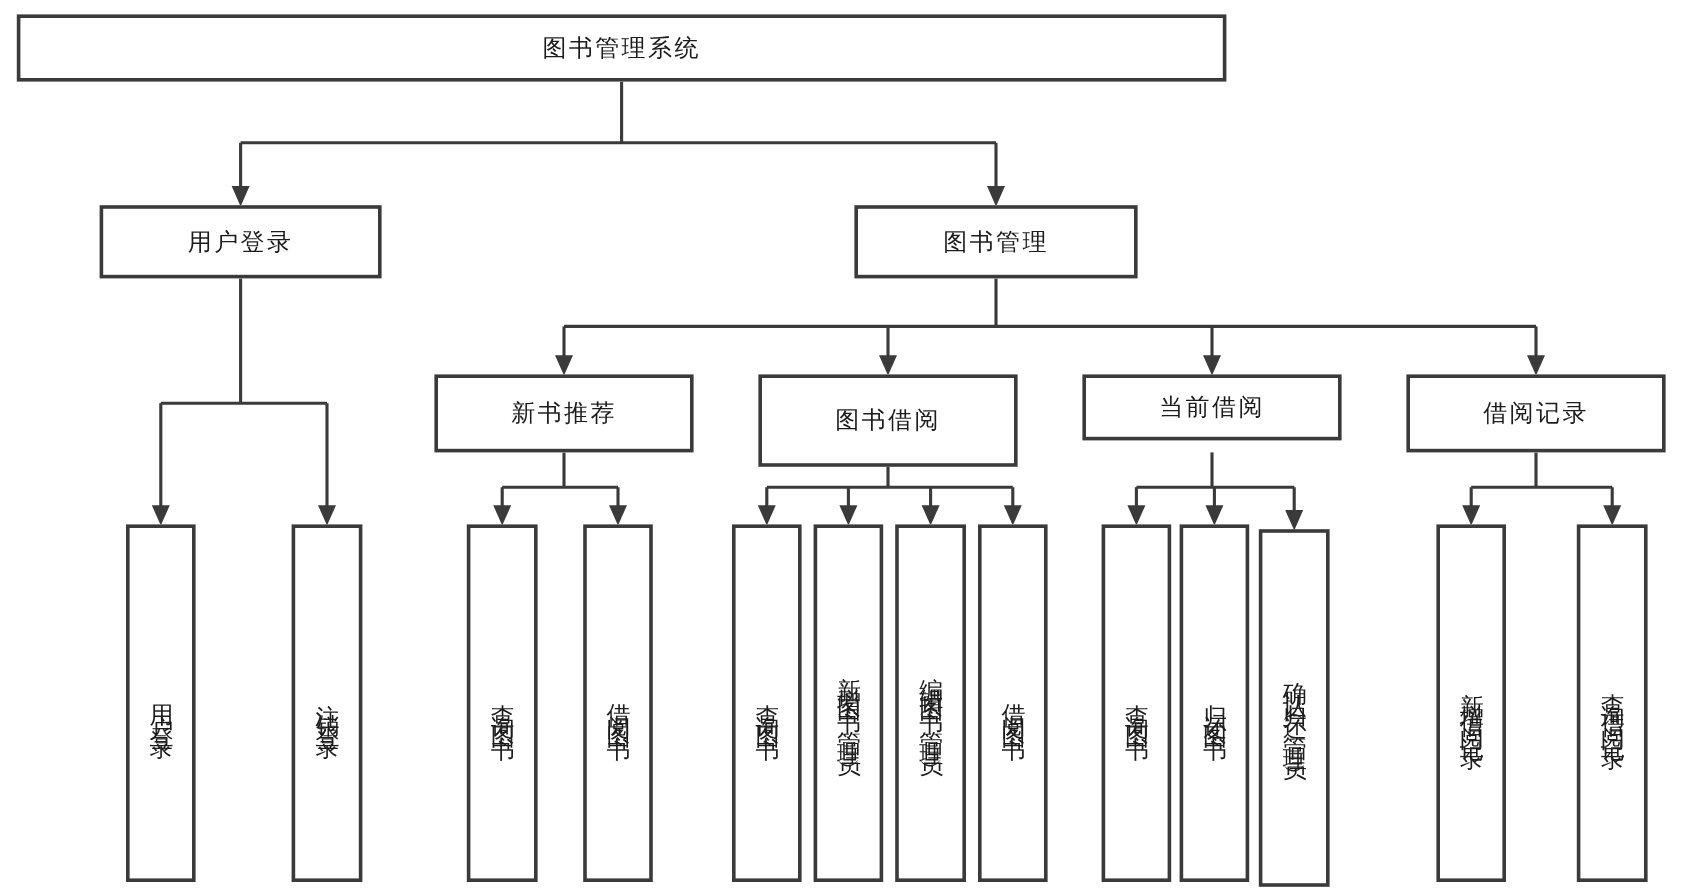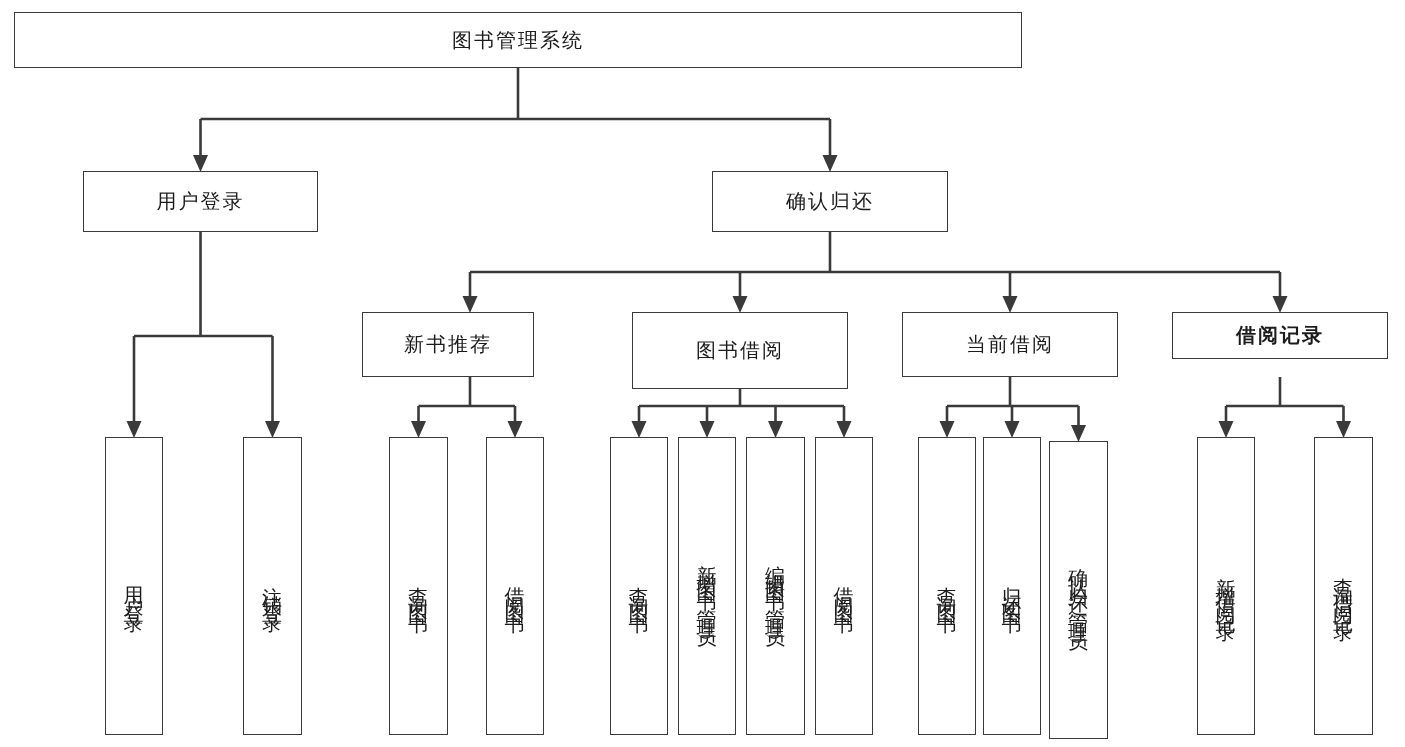--- a/index.html
+++ b/index.html
@@ -13,21 +13,21 @@
   }
   #wires {
     position: absolute;
     left: 0; top: 0;
     width: 1405px; height: 747px;
   }
   .node {
     position: absolute;
     box-sizing: border-box;
     background: #ffffff;
-    border: 1px solid #a3a3a3;
+    border: 3px solid #a3a3a3;
     display: flex;
     align-items: center;
     justify-content: center;
     color: #1c1c1c;
     font-size: 20px;
     letter-spacing: 2px;
     text-align: center;
     z-index: 2;
   }
   .node.v {
@@ -103,25 +103,25 @@
       <line x1="1280" y1="377" x2="1280" y2="406" stroke="#3a3a3a" stroke-width="2.6"></line>
       <line x1="1226" y1="406" x2="1343.5" y2="406" stroke="#3a3a3a" stroke-width="2.6"></line>
       <line x1="1226" y1="406" x2="1226" y2="422" stroke="#3a3a3a" stroke-width="2.6"></line>
       <polygon points="1218.5,421 1233.5,421 1226,438" fill="#3a3a3a"></polygon>
       <line x1="1343.5" y1="406" x2="1343.5" y2="422" stroke="#3a3a3a" stroke-width="2.6"></line>
       <polygon points="1336,421 1351,421 1343.5,438" fill="#3a3a3a"></polygon>
     </svg>
   <div id="nodes">
       <div class="node h" style="left: 14px; top: 12px; width: 1008px; height: 56px; border-color: rgb(58, 58, 58); color: rgb(28, 28, 28);">图书管理系统</div>
       <div class="node h" style="left: 83px; top: 171px; width: 235px; height: 61px; border-color: rgb(58, 58, 58); color: rgb(28, 28, 28);">用户登录</div>
-      <div class="node h" style="left: 712px; top: 171px; width: 236px; height: 61px; border-color: rgb(58, 58, 58); color: rgb(28, 28, 28);">确认归还</div>
-      <div class="node h" style="left: 362px; top: 312px; width: 172px; height: 65px; border-color: rgb(58, 58, 58); color: rgb(28, 28, 28);">新书推荐</div>
+      <div class="node h" style="left: 712px; top: 171px; width: 236px; height: 61px; border-color: rgb(58, 58, 58); color: rgb(28, 28, 28);">图书管理</div>
+      <div class="node h" style="left: 362px; top: 312px; width: 216px; height: 65px; border-color: rgb(58, 58, 58); color: rgb(28, 28, 28);">新书推荐</div>
       <div class="node h" style="left: 632px; top: 312px; width: 216px; height: 77px; border-color: rgb(58, 58, 58); color: rgb(28, 28, 28);">图书借阅</div>
-      <div class="node h" style="left: 902px; top: 312px; width: 216px; height: 65px; border-color: rgb(58, 58, 58); color: rgb(28, 28, 28);">当前借阅</div>
-      <div class="node h" style="left: 1172px; top: 312px; width: 216px; height: 47px; border-color: rgb(58, 58, 58); color: rgb(28, 28, 28); font-weight: bold;">借阅记录</div>
+      <div class="node h" style="left: 902px; top: 312px; width: 216px; height: 55px; border-color: rgb(58, 58, 58); color: rgb(28, 28, 28);">当前借阅</div>
+      <div class="node h" style="left: 1172px; top: 312px; width: 216px; height: 65px; border-color: rgb(58, 58, 58); color: rgb(28, 28, 28);">借阅记录</div>
       <div class="node v" style="left: 105px; top: 437px; width: 58px; height: 298px; border-color: rgb(58, 58, 58); color: rgb(28, 28, 28);">用户登录</div>
       <div class="node v" style="left: 243px; top: 437px; width: 59px; height: 298px; border-color: rgb(58, 58, 58); color: rgb(28, 28, 28);">注销登录</div>
       <div class="node v" style="left: 389px; top: 437px; width: 59px; height: 298px; border-color: rgb(58, 58, 58); color: rgb(28, 28, 28);">查询图书</div>
       <div class="node v" style="left: 486px; top: 437px; width: 58px; height: 298px; border-color: rgb(58, 58, 58); color: rgb(28, 28, 28);">借阅图书</div>
       <div class="node v" style="left: 610px; top: 437px; width: 58px; height: 298px; border-color: rgb(58, 58, 58); color: rgb(28, 28, 28);">查询图书</div>
       <div class="node v" style="left: 678px; top: 437px; width: 58px; height: 298px; border-color: rgb(58, 58, 58); color: rgb(28, 28, 28);">新增图书（管理员）</div>
       <div class="node v" style="left: 746px; top: 437px; width: 59px; height: 298px; border-color: rgb(58, 58, 58); color: rgb(28, 28, 28);">编辑图书（管理员）</div>
       <div class="node v" style="left: 815px; top: 437px; width: 58px; height: 298px; border-color: rgb(58, 58, 58); color: rgb(28, 28, 28);">借阅图书</div>
       <div class="node v" style="left: 918px; top: 437px; width: 58px; height: 298px; border-color: rgb(58, 58, 58); color: rgb(28, 28, 28);">查询图书</div>
       <div class="node v" style="left: 983px; top: 437px; width: 58px; height: 298px; border-color: rgb(58, 58, 58); color: rgb(28, 28, 28);">归还图书</div>

